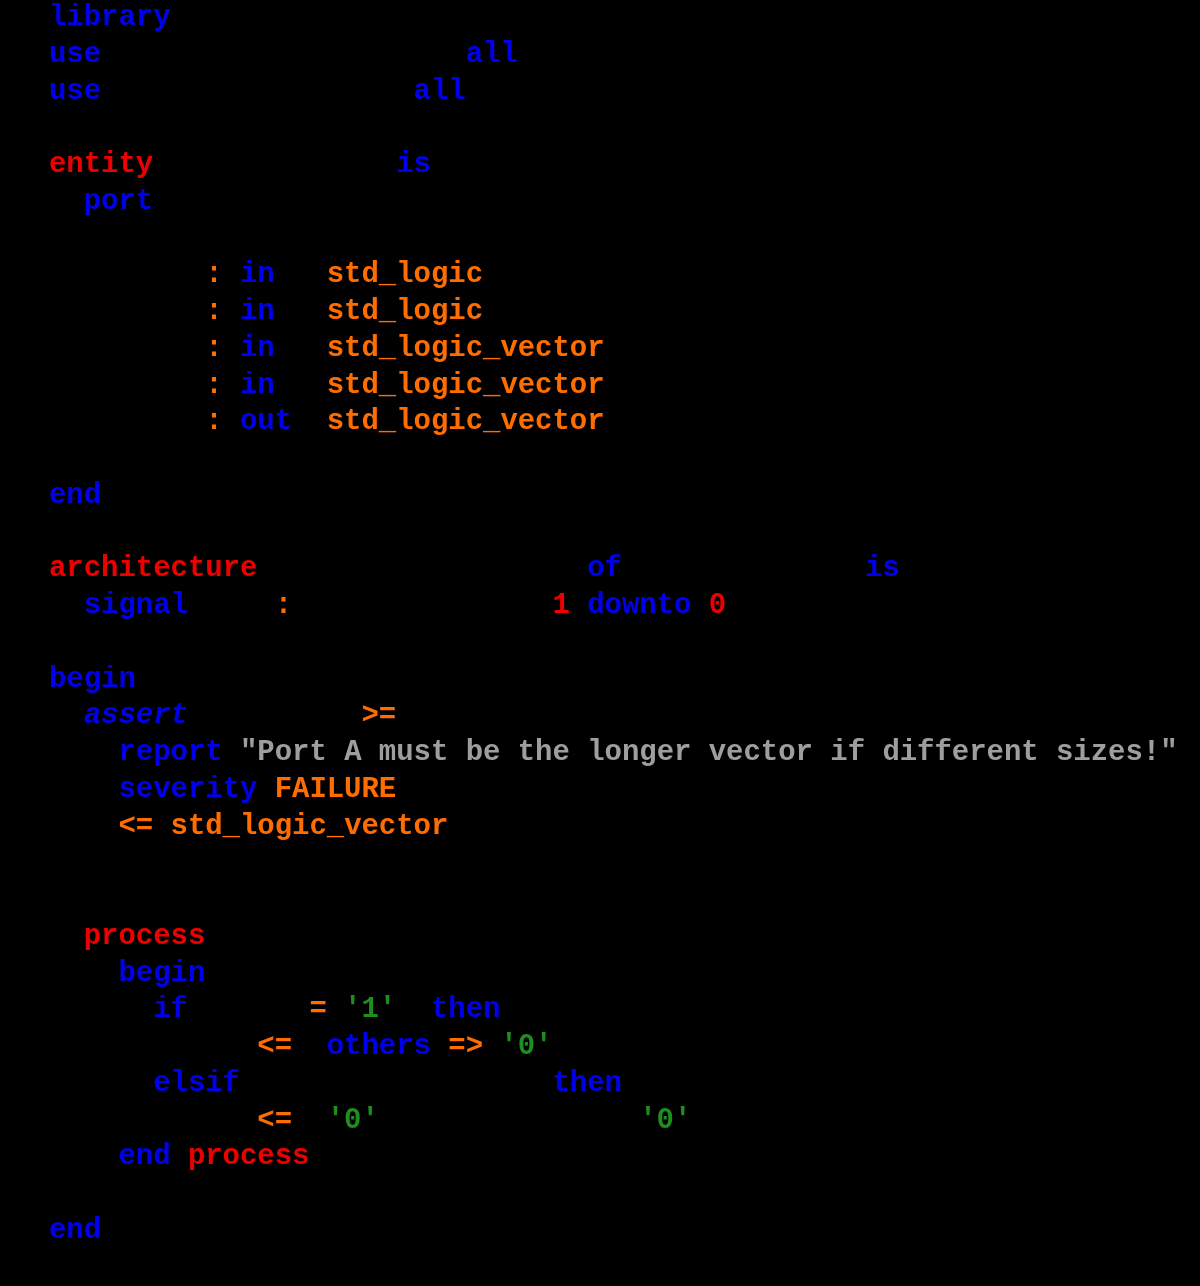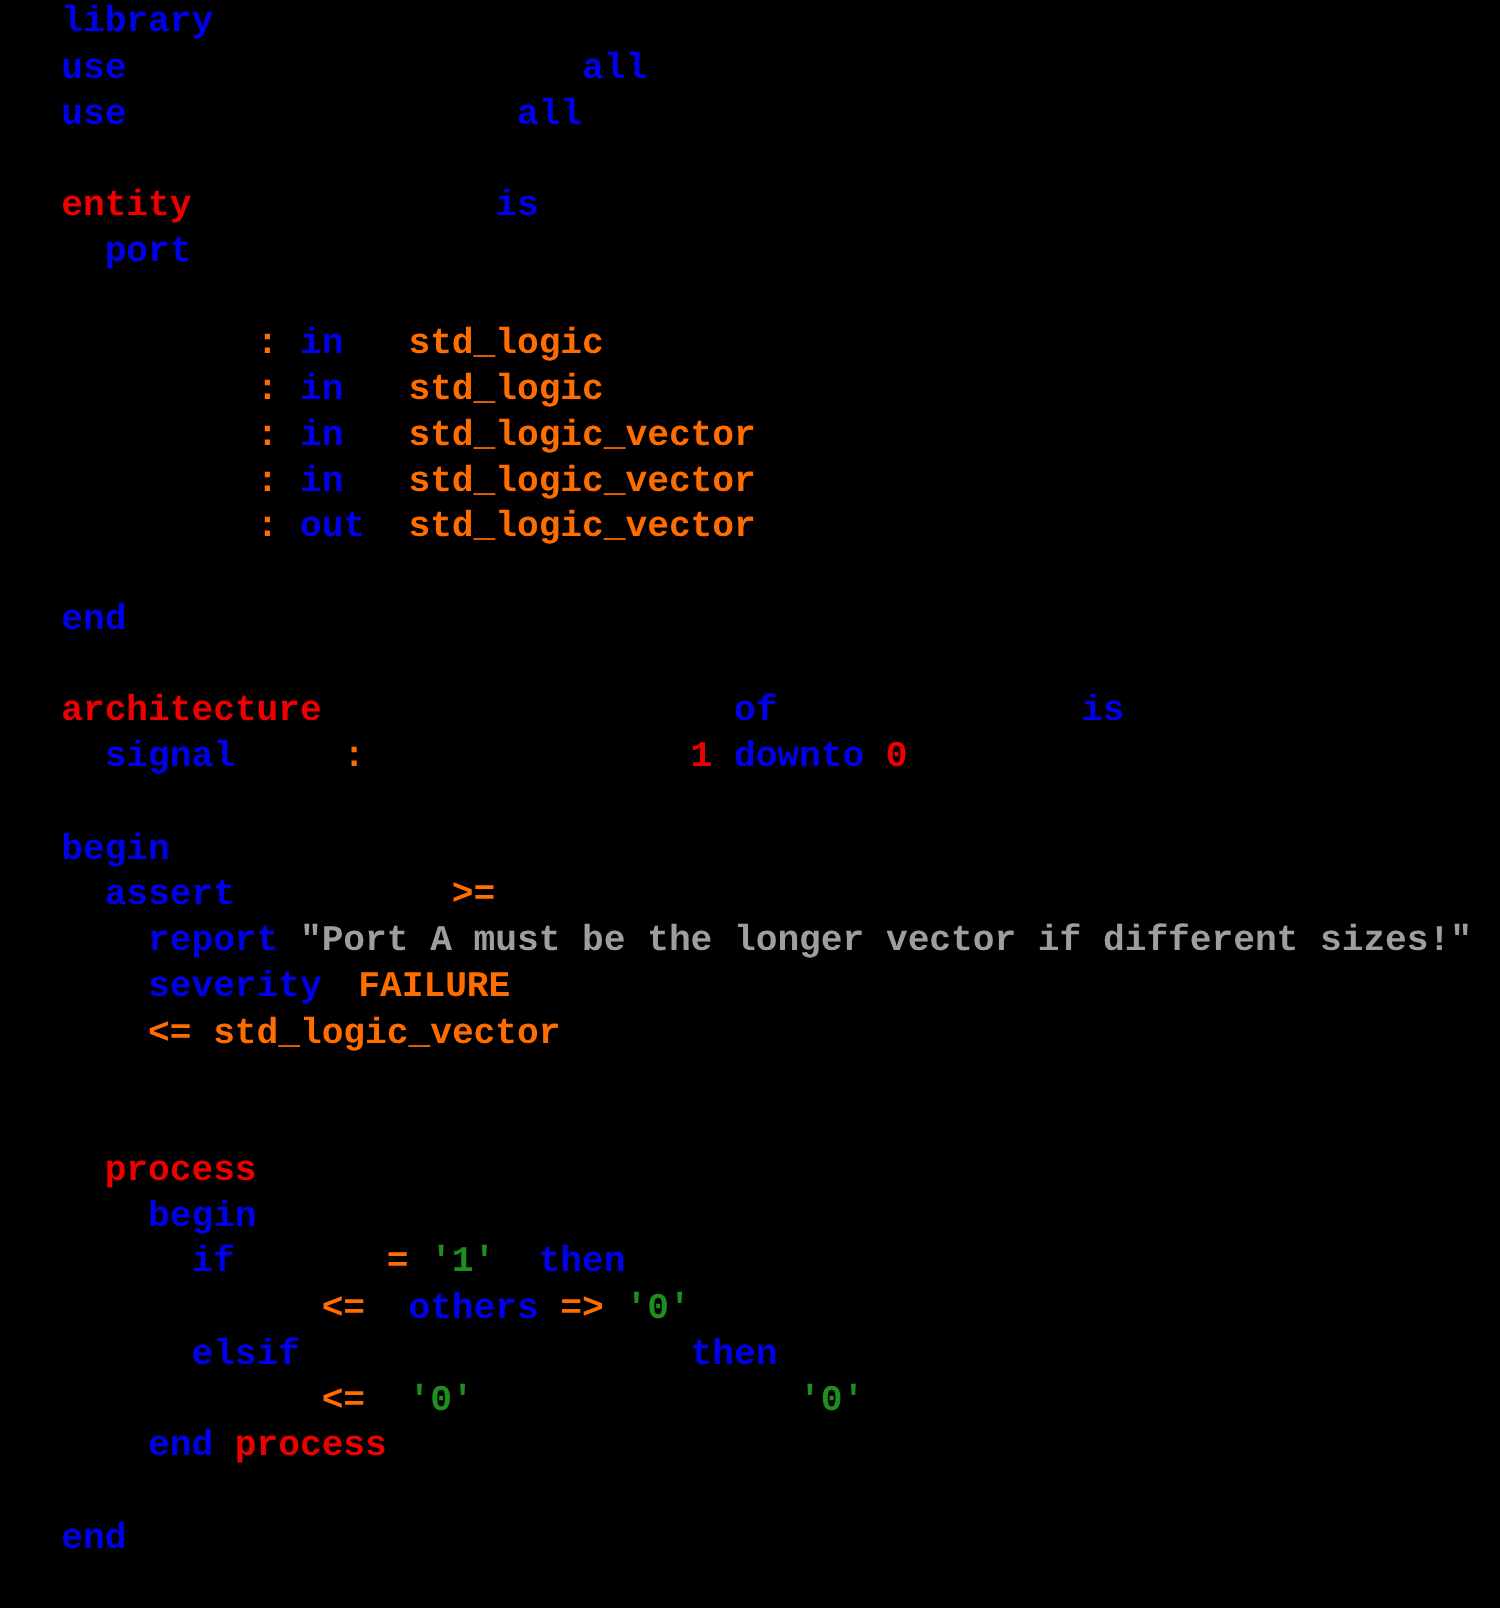--- a/index.html
+++ b/index.html
@@ -95,30 +95,30 @@
       <span class="tok op" style="left: 274.68px;">:</span>
       <span class="tok num" style="left: 552.44px;">1</span>
       <span class="tok kw" style="left: 587.16px;">downto</span>
       <span class="tok num" style="left: 708.68px;">0</span>
     </div>
     <div class="line"></div>
     <div class="line">
       <span class="tok kw" style="left: 49px;">begin</span>
     </div>
     <div class="line">
-      <span class="tok kw" style="left: 83.72px;">assert</span>
+      <span class="tok kw" style="left: 83.72px; font-style: italic;">assert</span>
       <span class="tok op" style="left: 361.48px;">&gt;=</span>
     </div>
     <div class="line">
       <span class="tok kw" style="left: 118.44px; font-family: Liberation Mono, monospace;">report</span>
       <span class="tok str" style="left: 239.96px;">"Port A must be the longer vector if different sizes!"</span>
     </div>
     <div class="line">
       <span class="tok kw" style="left: 118.44px;">severity</span>
-      <span class="tok ty" style="left: 274.68px; margin-left: 12px;">FAILURE</span>
+      <span class="tok ty" style="left: 274.68px;">FAILURE</span>
     </div>
     <div class="line">
       <span class="tok op" style="left: 118.44px;">&lt;=</span>
       <span class="tok ty" style="left: 170.52px;">std_logic_vector</span>
     </div>
     <div class="line"></div>
     <div class="line"></div>
     <div class="line">
       <span class="tok st" style="left: 83.72px;">process</span>
     </div>

